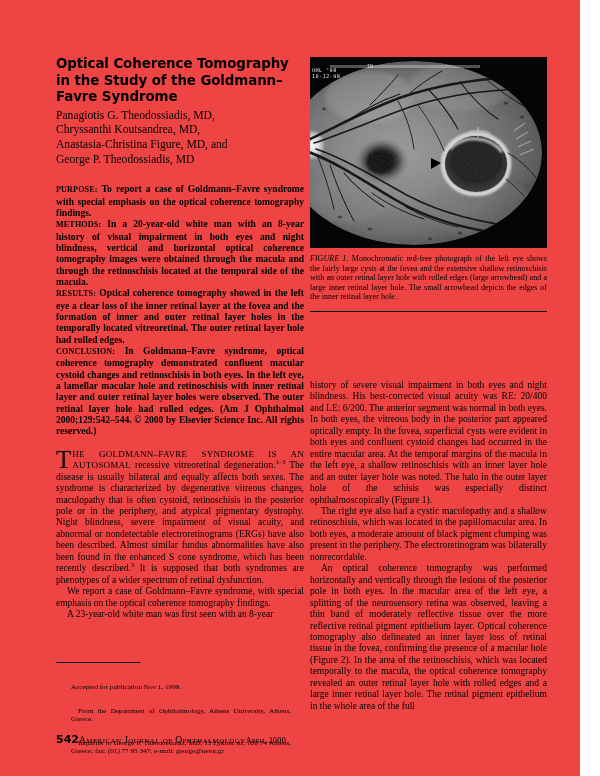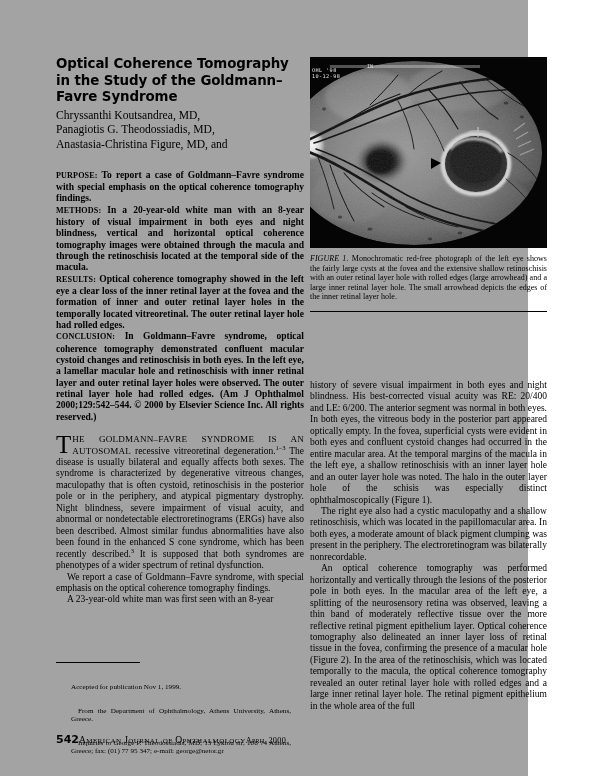--- a/index.html
+++ b/index.html
@@ -11,22 +11,22 @@
     width: 600px;
     height: 776px;
     position: relative;
     font-family: "Liberation Serif", serif;
     color: #000000;
     overflow: hidden;
   }
   .page {
     position: absolute;
     left: 0; top: 0;
-    width: 528px; height: 776px;
-    background: #a3a3a3;
+    width: 580px; height: 776px;
+    background: #ef4444;
   }
 
   
   .col-left {
     position: absolute;
     left: 56px;
     top: 56px;
     width: 248px;
   }
   .col-right {
@@ -196,23 +196,24 @@
 </head>
 <body>
 
 <div class="page">
 
   <div class="col-left">
 
     <h1 class="article-title">Optical Coherence Tomography in the Study of the Goldmann–Favre Syndrome</h1>
 
     <div class="authors">
+      <span class="author-line">Panagiotis G. Theodossiadis, MD,</span>
       <span class="author-line">Chryssanthi Koutsandrea, MD,</span>
-      <span class="author-line">Panagiotis G. Theodossiadis, MD,</span>
       <span class="author-line">Anastasia-Christina Figure, MD, and</span>
+      <span class="author-line">George P. Theodossiadis, MD</span>
     </div>
 
     <div class="abstract">
       <p><span class="sec-label">PURPOSE:</span><span> To report a case of Goldmann–Favre syndrome with special emphasis on the optical coherence tomography findings.</span></p>
       <p><span class="sec-label">METHODS:</span><span> In a 20-year-old white man with an 8-year history of visual impairment in both eyes and night blindness, vertical and horizontal optical coherence tomography images were obtained through the macula and through the retinoschisis located at the temporal side of the macula.</span></p>
       <p><span class="sec-label">RESULTS:</span><span> Optical coherence tomography showed in the left eye a clear loss of the inner retinal layer at the fovea and the formation of inner and outer retinal layer holes in the temporally located vitreoretinal. The outer retinal layer hole had rolled edges.</span></p>
       <p><span class="sec-label">CONCLUSION:</span><span> In Goldmann–Favre syndrome, optical coherence tomography demonstrated confluent macular cystoid changes and retinoschisis in both eyes. In the left eye, a lamellar macular hole and retinoschisis with inner retinal layer and outer retinal layer holes were observed. The outer retinal layer hole had rolled edges.</span><span>  (Am J Ophthalmol 2000;129:542–544. © 2000 by Elsevier Science Inc. All rights reserved.)</span></p>
     </div>
 
     <div class="bodytext">

